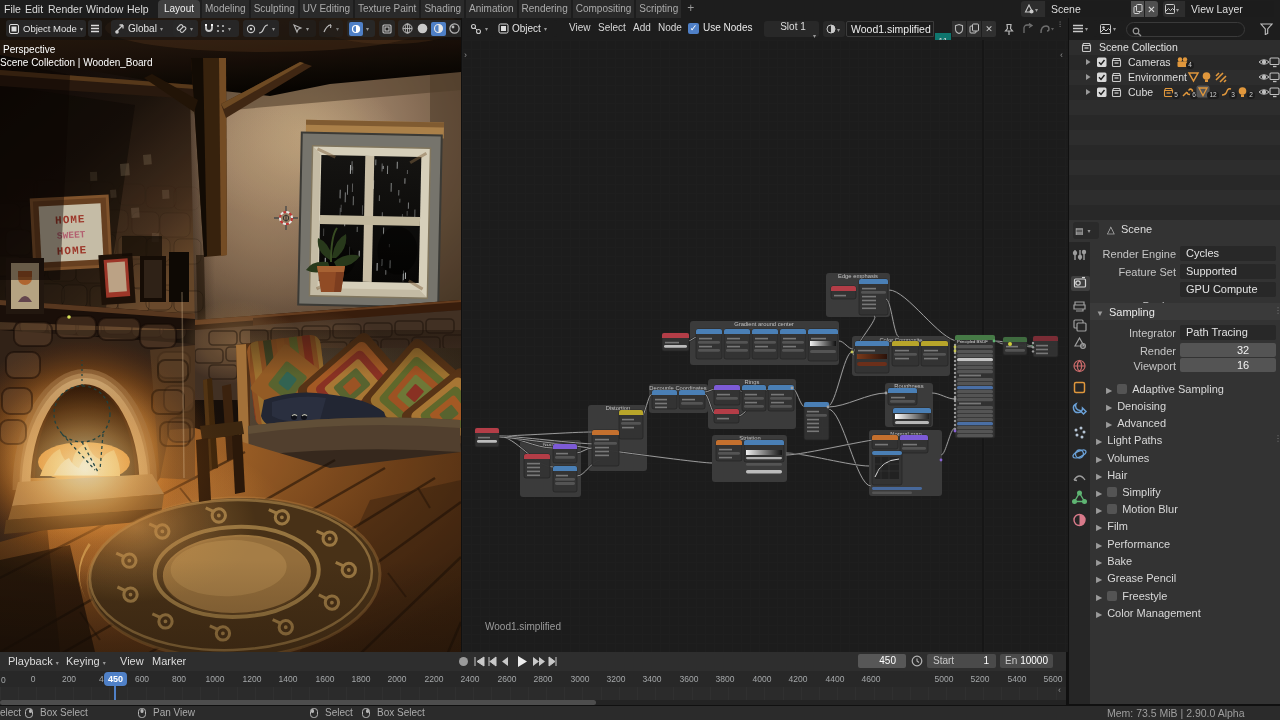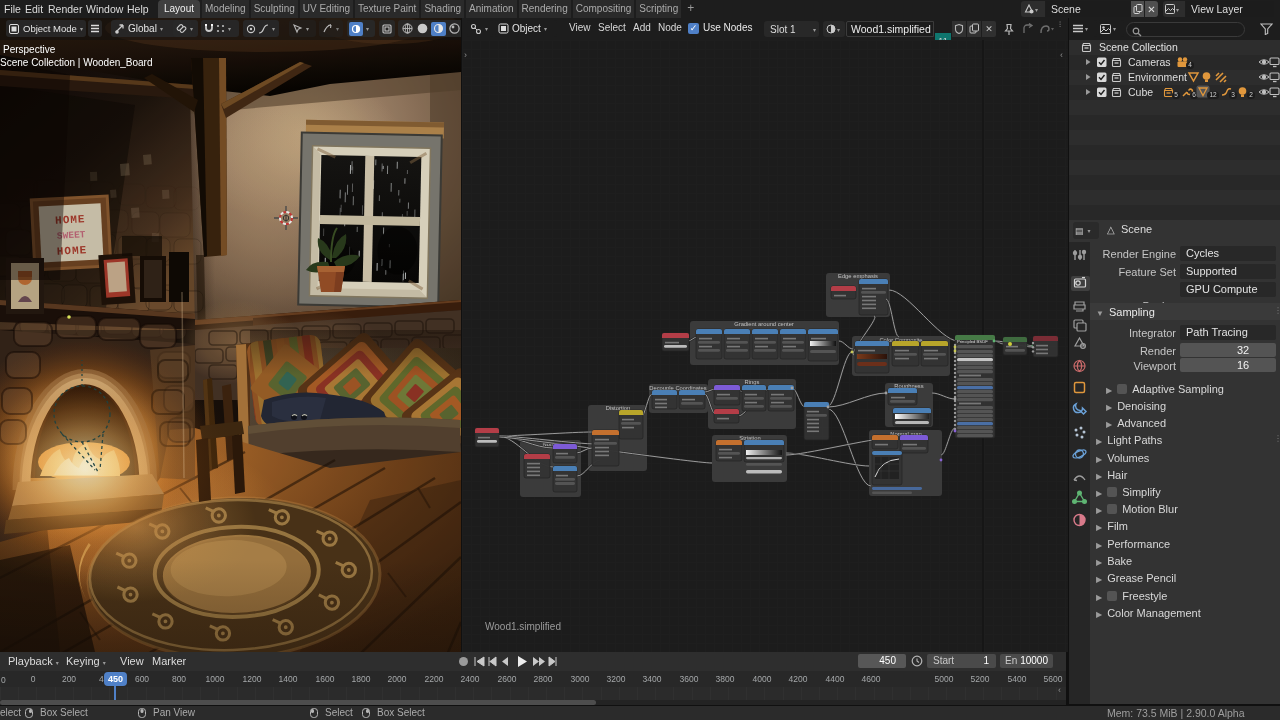--- a/index.html
+++ b/index.html
@@ -717,21 +717,21 @@
           </svg>
           <span style="color:#e3e3e3;">Object</span>
           <span class="dar">▾</span>
         </div>
       <div class="menu" style="left:107px;font-size:10px;">View</div>
       <div class="menu" style="left:136px;font-size:10px;">Select</div>
       <div class="menu" style="left:171px;font-size:10px;">Add</div>
       <div class="menu" style="left:196px;font-size:10px;">Node</div>
       <div style="position:absolute;left:226px;top:5px;width:11px;height:11px;background:#4f80c7;border-radius:2px;color:#fff;font-size:9px;text-align:center;line-height:11px;">✓</div>
       <div class="menu" style="left:241px;color:#e8e8e8;font-size:10px;">Use Nodes</div>
-      <div class="hchip" style="left:302px;top:3px;width:55px;height:16px;background:#282828;">
+      <div class="hchip" style="left:302px;top:3px;width:55px;height:16px;background:#282828;flex-direction:column;">
           <span style="color:#ddd;margin-left:3px;">Slot 1</span>
           <span class="dar" style="margin-left:auto;">▾</span>
         </div>
       <div class="hchip" style="left:361px;top:3px;width:22px;height:16px;background:#282828;">
           <svg width="10" height="10">
             <circle cx="5" cy="5" r="4" fill="none" stroke="#c9c9c9" stroke-width="1"></circle>
             <path d="M5 1 a4 4 0 0 1 0 8z" fill="#c9c9c9"></path>
           </svg>
           <span class="dar" style="margin-left:1px;">▾</span>
         </div>

